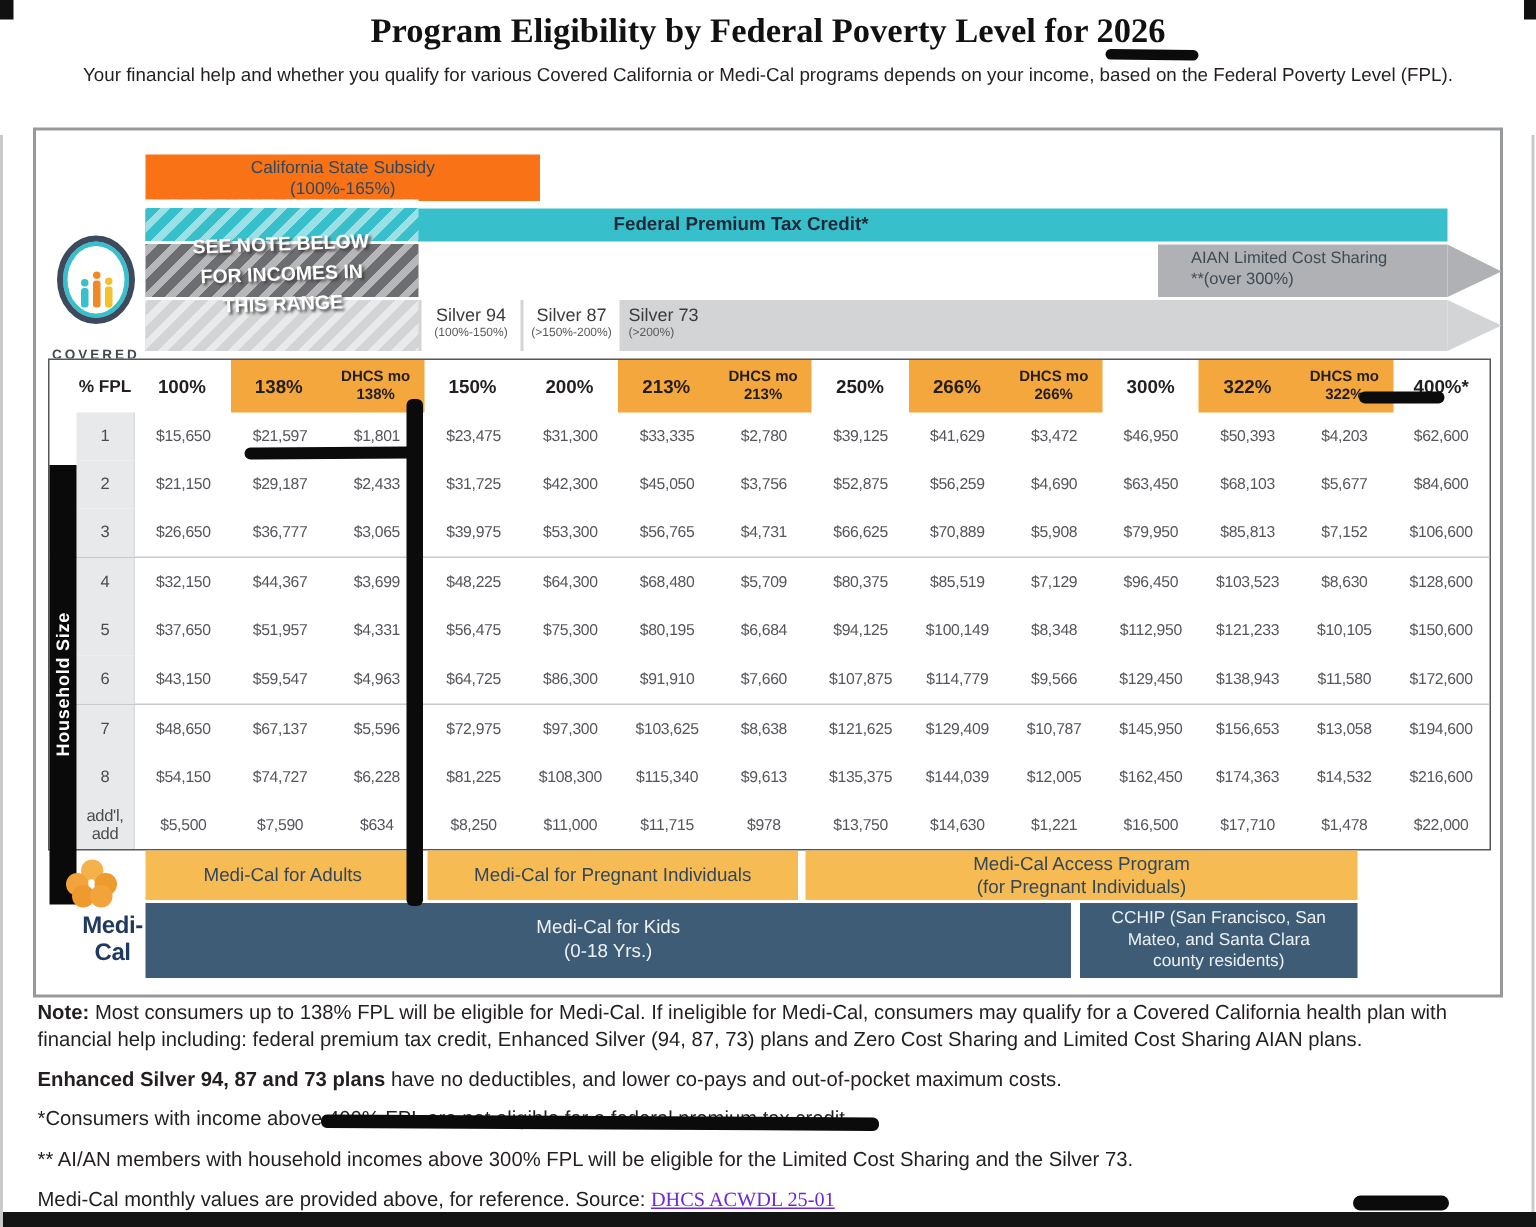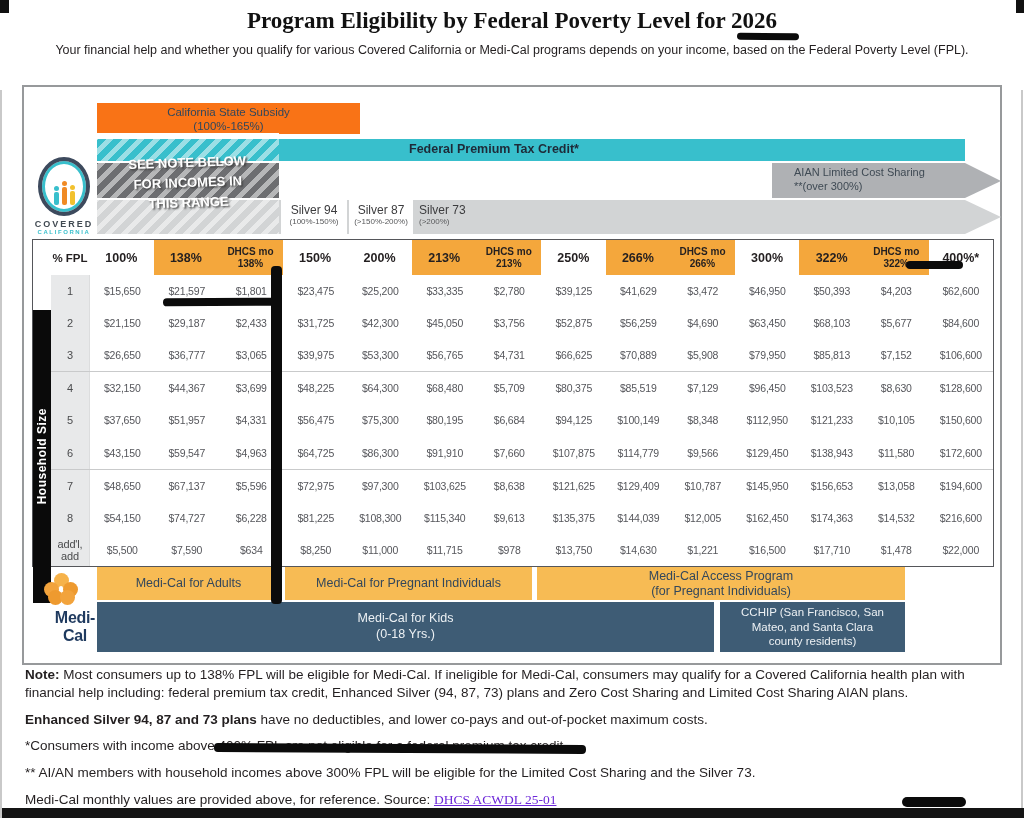--- a/index.html
+++ b/index.html
@@ -17,21 +17,21 @@
 
   
   .cc-logo{left:8px;top:70px;width:64px;height:80px;text-align:center;}
   .cc-ring{position:relative;margin:0 auto;width:44px;height:44px;border-radius:50%;
            border:4px solid #3D4A5D;box-shadow:inset 0 0 0 3px #38BFCC;display:flex;align-items:flex-end;justify-content:center;gap:3px;padding-bottom:7px;box-sizing:content-box;}
   .fig{position:relative;border-radius:2px;}
   .fig::before{content:"";position:absolute;top:-6px;left:0;width:5px;height:5px;border-radius:50%;background:inherit;}
   .fig.f1{width:5px;height:13px;background:#38BFCC;}
   .fig.f2{width:5px;height:18px;background:#F08A24;}
   .fig.f3{width:5px;height:14px;background:#F2C12E;}
-  .cc-t1{margin-top:3px;font-size:9px;font-weight:bold;letter-spacing:2px;color:#414A52;}
+  .cc-t1{margin-top:15px;font-size:9px;font-weight:bold;letter-spacing:2px;color:#414A52;}
   .cc-t2{font-size:6px;font-weight:bold;letter-spacing:1.6px;color:#38BFCC;}
 
   
   .banner-orange{left:73px;top:16px;width:263px;height:31px;background:#f97316;
     color:#33475B;font-size:11.5px;text-align:center;white-space:pre-line;line-height:1.25;padding-top:2px;box-sizing:border-box;}
   .band-teal{left:73px;top:52px;width:868px;height:22px;background:#38BFCC;}
   .band-teal-label{left:270px;top:55px;width:400px;text-align:center;font-weight:bold;font-size:12.5px;color:#1E2A38;}
   .band-gray{left:255px;top:76px;width:493px;height:35px;background:#6D6E71;color:#E9E9EA;
     font-size:11.5px;text-align:center;white-space:pre-line;line-height:1.3;padding-top:3px;box-sizing:border-box;}
   .band-aian-ltd{left:748px;top:76px;width:193px;height:35px;background:#AFB1B4;color:#3F4A54;
@@ -195,21 +195,21 @@
         <div class="axis-bar">
           <span class="axis-label">Household Size</span>
         </div>
       <div class="tr">
             <div class="td axis-spacer"></div>
             <div class="td fpl">1</div>
             <div class="td">$15,650</div>
             <div class="td">$21,597</div>
             <div class="td">$1,801</div>
             <div class="td">$23,475</div>
-            <div class="td">$25,200</div>
+            <div class="td">$31,300</div>
             <div class="td">$33,335</div>
             <div class="td">$2,780</div>
             <div class="td">$39,125</div>
             <div class="td">$41,629</div>
             <div class="td">$3,472</div>
             <div class="td">$46,950</div>
             <div class="td">$50,393</div>
             <div class="td">$4,203</div>
             <div class="td">$62,600</div>
           </div>

